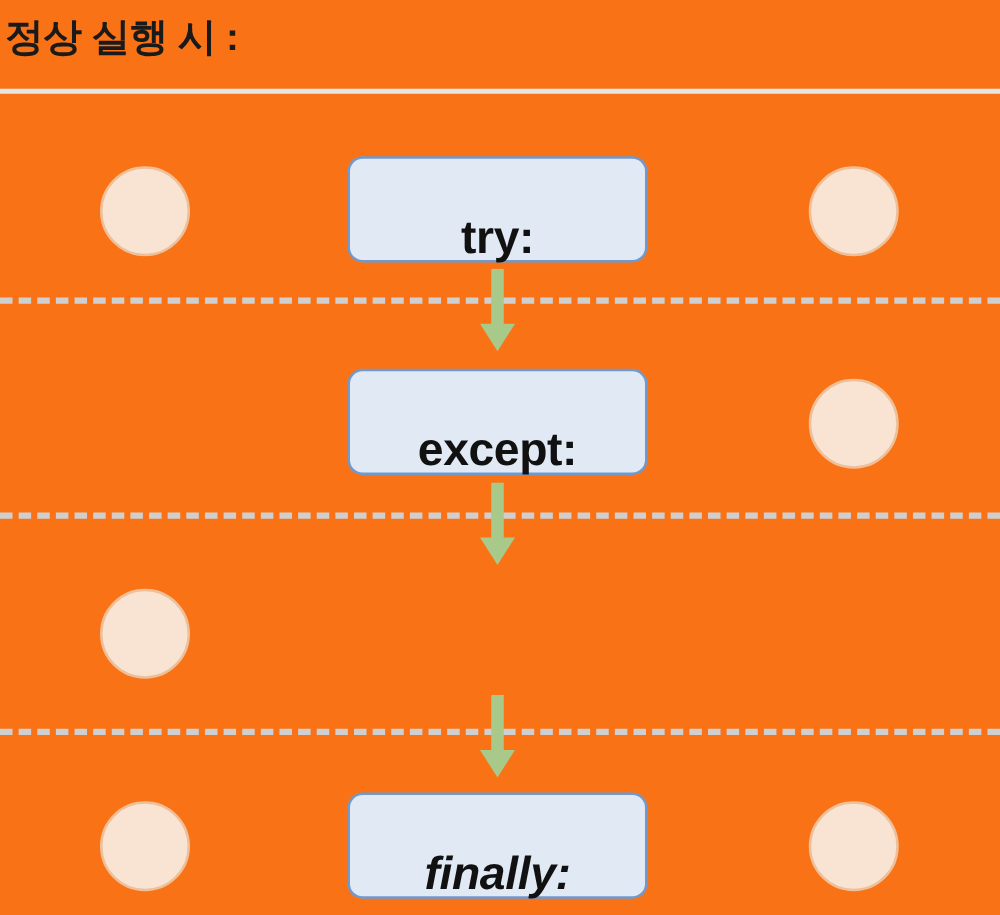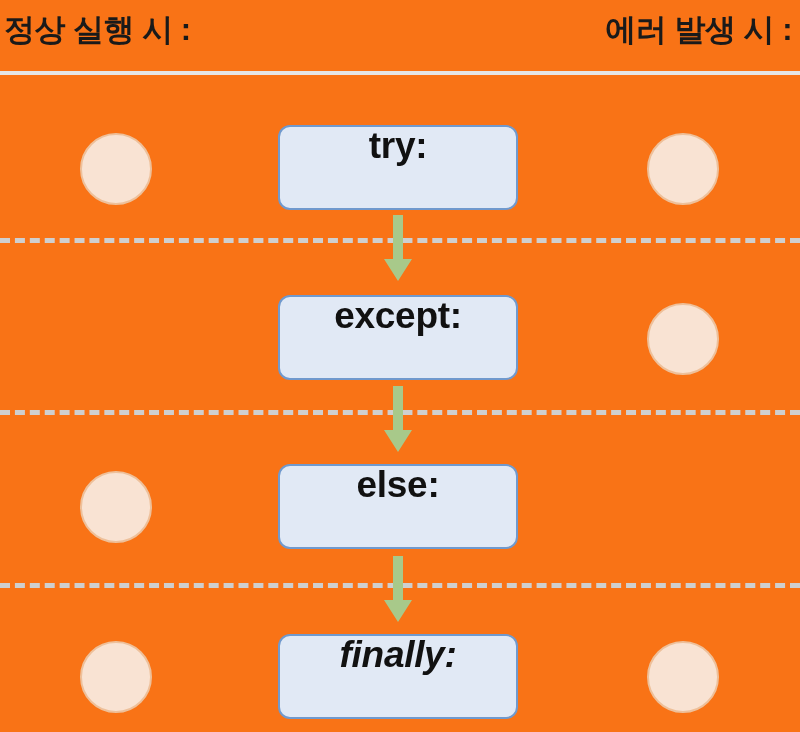--- a/index.html
+++ b/index.html
@@ -57,21 +57,21 @@
   .kw-box {
     position: absolute;
     left: 278px;
     width: 240px;
     height: 85px;
     box-sizing: border-box;
     background: #e1e9f5;
     border: 2px solid #7099cd;
     border-radius: 12px;
     display: flex;
-    align-items: flex-start;
+    align-items: flex-end;
     justify-content: center;
   }
   .kw-label {
     font-size: 37px;
     font-weight: 600;
     color: #111111;
     line-height: 1;
     letter-spacing: -0.3px;
   }
 
@@ -97,21 +97,20 @@
   }
   .flow-arrow svg { display: block; }
 </style>
 </head>
 <body>
 
 <div id="stage">
 
   <div class="col-header left">정상 실행 시 :</div>
 
-  <div class="col-header right">에러 발생 시 :</div>
 
   <div class="header-rule"></div>
 
   <div class="row-divider" style="top:238px;"></div>
   <div class="row-divider" style="top:410px;"></div>
   <div class="row-divider" style="top:583px;"></div>
 
   <div class="marker-circle left" style="top:133px;"></div>
 
   <div class="kw-box" style="top:125px;">
@@ -133,23 +132,20 @@
   <div class="marker-circle right" style="top:303px;"></div>
 
   <div class="flow-arrow" style="top:386px;">
     <svg width="32" height="72" viewBox="0 0 32 72" aria-hidden="true">
       <path d="M11 0 H21 V44 H30 L16 66 L2 44 H11 Z" fill="#a8c98a"></path>
     </svg>
   </div>
 
   <div class="marker-circle left" style="top:471px;"></div>
 
-  <div class="kw-box" style="top:464px;">
-    <span class="kw-label">else:</span>
-  </div>
 
   <div class="flow-arrow" style="top:556px;">
     <svg width="32" height="72" viewBox="0 0 32 72" aria-hidden="true">
       <path d="M11 0 H21 V44 H30 L16 66 L2 44 H11 Z" fill="#a8c98a"></path>
     </svg>
   </div>
 
   <div class="marker-circle left" style="top:641px;"></div>
 
   <div class="kw-box" style="top:634px;font-style:italic;">

